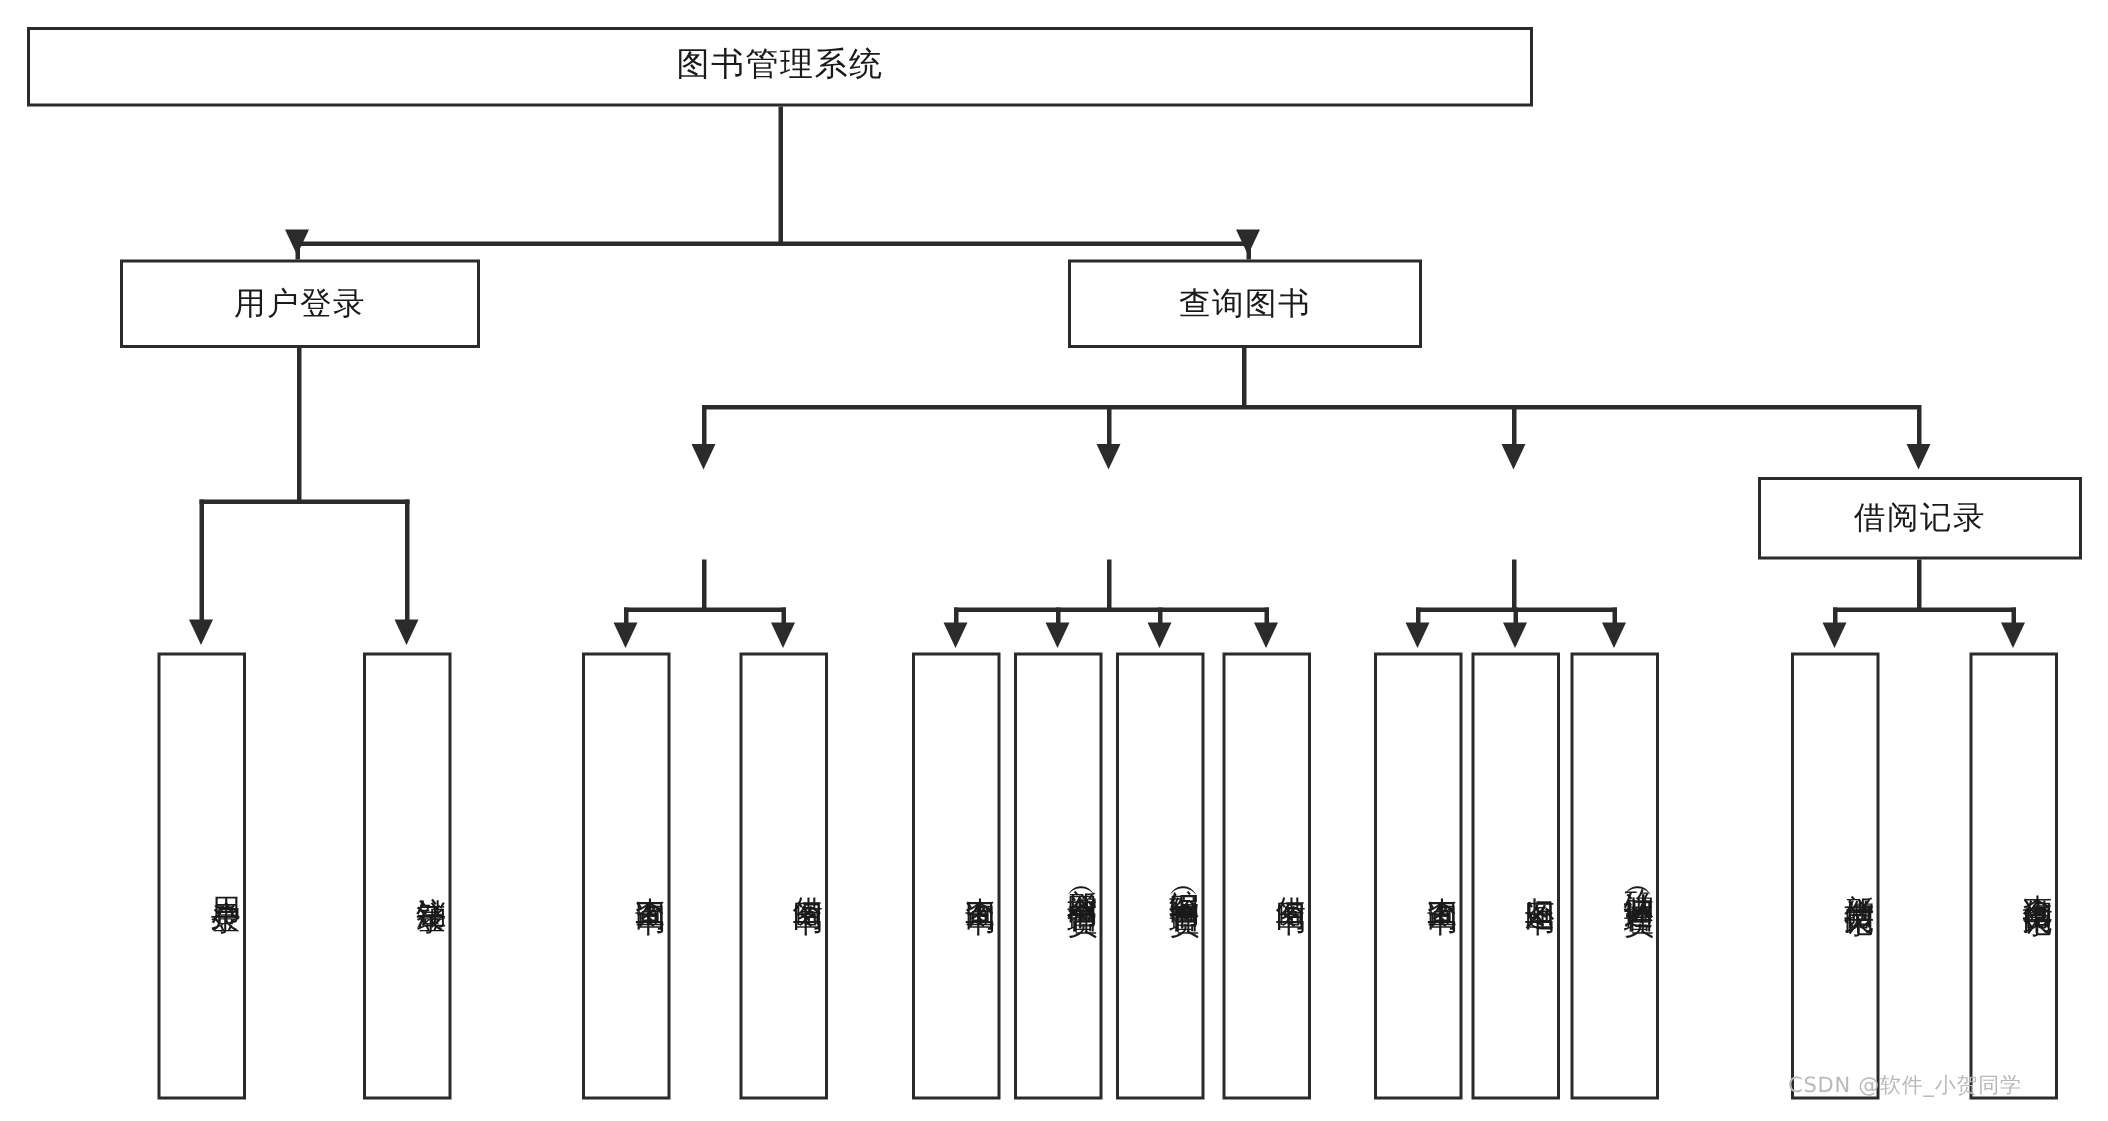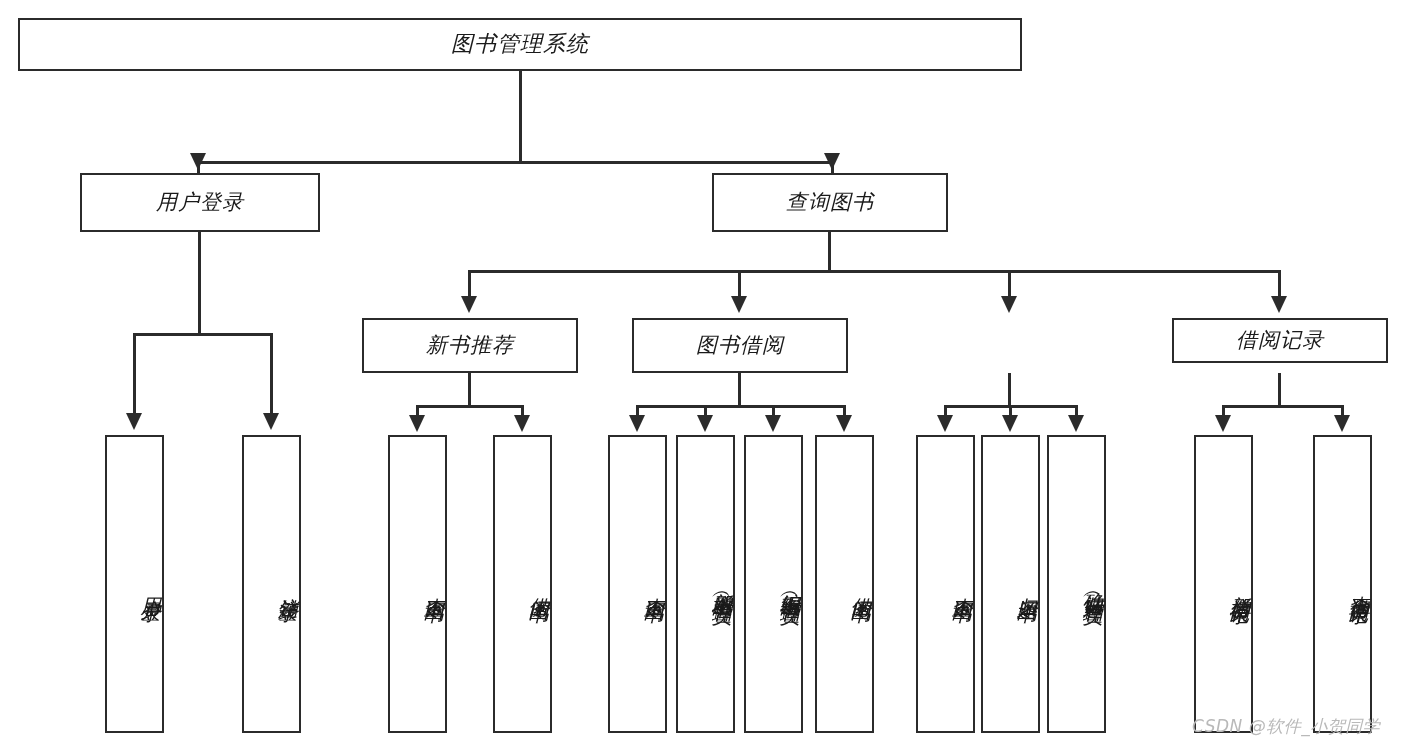--- a/index.html
+++ b/index.html
@@ -1,17 +1,17 @@
 <!DOCTYPE html>
 <html><head>
 <meta charset="utf-8">
 <style>
   html,body{margin:0;padding:0;background:#ffffff;}
   body{font-family:"DejaVu Sans","Liberation Sans",sans-serif;}
-  #canvas{position:relative;width:1405px;height:747px;background:#ffffff;overflow:hidden;font-style:italic;}
+  #canvas{position:relative;width:1405px;height:747px;background:#ffffff;overflow:hidden;}
 
   .node{
     position:absolute;
     box-sizing:border-box;
     background:#ffffff;
     border:2px solid #2b2b2b;
     display:flex;
     align-items:center;
     justify-content:center;
     color:#1a1a1a;
@@ -42,21 +42,21 @@
   .arrow{
     position:absolute;
     width:0;height:0;
     border-left:8px solid transparent;
     border-right:8px solid transparent;
     border-top:17px solid #2b2b2b;
   }
 
   .watermark{
     position:absolute;
-    font-size:17px;
+    font-size:14px;
     color:#b9b9b9;
     white-space:nowrap;
     letter-spacing:0.5px;
   }
 </style>
 </head>
 <body>
 
 <div id="canvas">
 
@@ -88,23 +88,21 @@
 
   <div class="ln vln" style="left:738px;top:270px;width:3px;height:28px;"></div>
   <div class="arrow" style="left:731px;top:296px;"></div>
 
   <div class="ln vln" style="left:1008px;top:270px;width:3px;height:28px;"></div>
   <div class="arrow" style="left:1001px;top:296px;"></div>
 
   <div class="ln vln" style="left:1278px;top:270px;width:3px;height:28px;"></div>
   <div class="arrow" style="left:1271px;top:296px;"></div>
 
-  <div class="node horiz" style="left:362px;top:318px;width:216px;height:55px;">新书推荐</div>
-  <div class="node horiz" style="left:632px;top:318px;width:216px;height:55px;">图书借阅</div>
-  <div class="node horiz" style="left:1172px;top:318px;width:216px;height:45px;">借阅记录</div>
+  <div class="node horiz" style="left:1172px;top:318px;width:216px;height:55px;">借阅记录</div>
 
   <div class="ln vln" style="left:468px;top:373px;width:3px;height:34px;"></div>
   <div class="ln hln" style="left:416px;top:405px;width:108px;height:3px;"></div>
   <div class="ln vln" style="left:416px;top:405px;width:3px;height:12px;"></div>
   <div class="arrow" style="left:409px;top:415px;"></div>
   <div class="ln vln" style="left:521px;top:405px;width:3px;height:12px;"></div>
   <div class="arrow" style="left:514px;top:415px;"></div>
 
   <div class="ln vln" style="left:738px;top:373px;width:3px;height:34px;"></div>
   <div class="ln hln" style="left:636px;top:405px;width:210px;height:3px;"></div>

